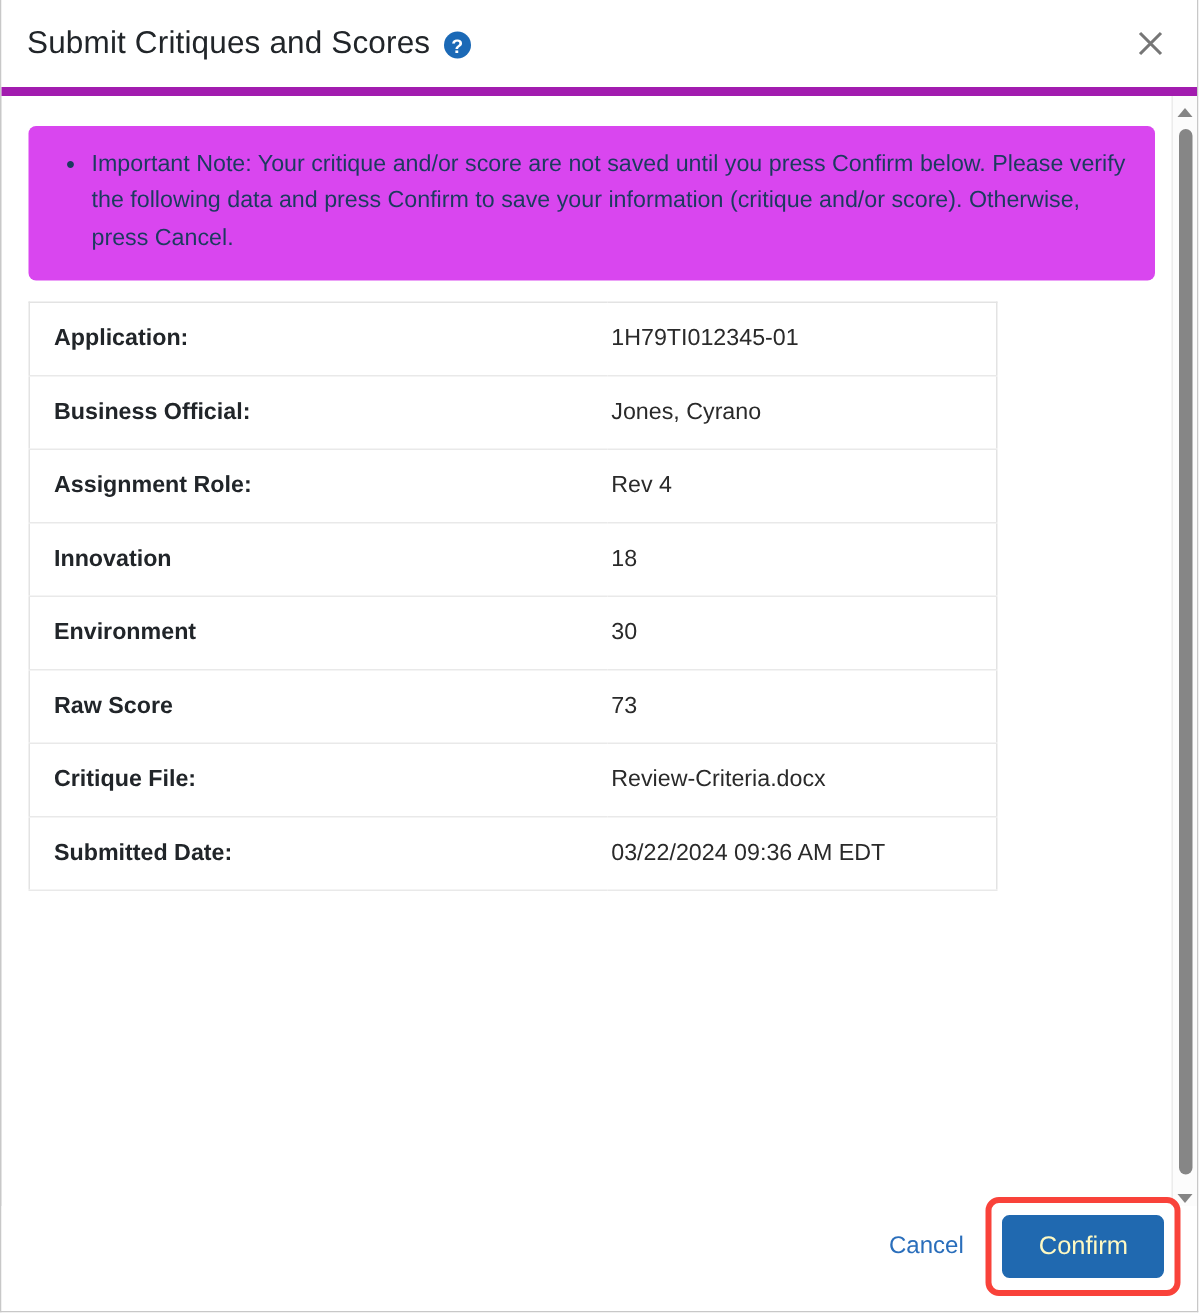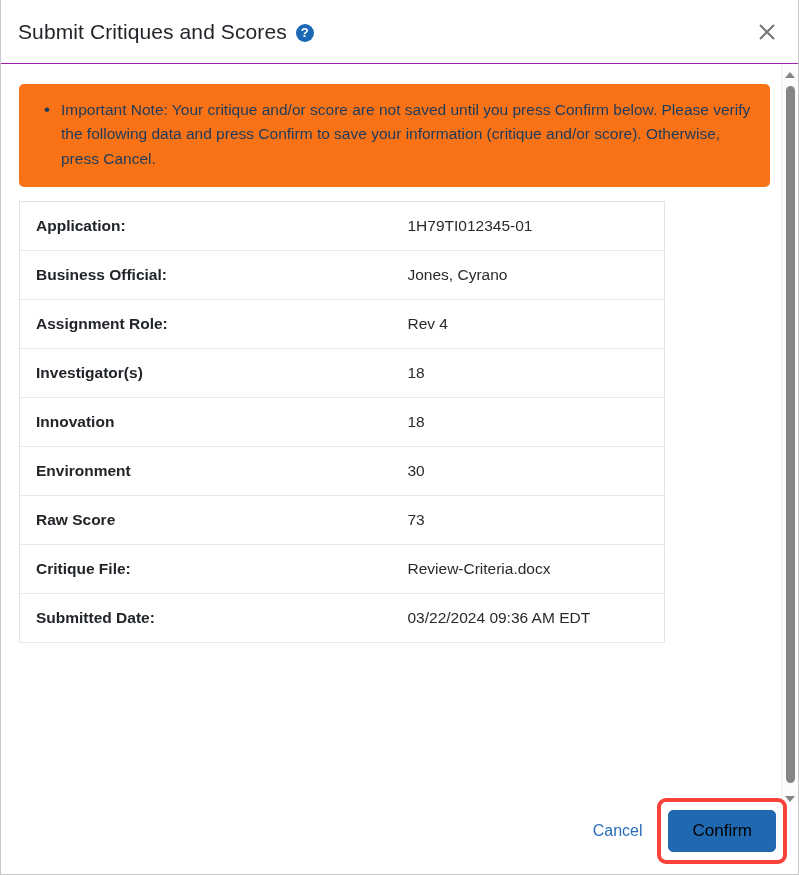--- a/index.html
+++ b/index.html
@@ -22,21 +22,21 @@
     border-top: none;
     display: flex;
     flex-direction: column;
   }
 
   
   .modal-header {
     position: relative;
     height: 64px;
     flex: 0 0 64px;
-    border-bottom: 1px solid #a21caf;
+    border-bottom: 6px solid #a21caf;
     display: flex;
     align-items: center;
     padding: 0 20px 0 17px;
     background: #ffffff;
   }
   .modal-title {
     font-size: 21px;
     color: #212529;
     font-weight: 400;
     letter-spacing: 0.1px;
@@ -79,21 +79,21 @@
 
   
   .modal-body {
     position: relative;
     flex: 1 1 auto;
     padding: 20px 18px 0 18px;
     overflow: hidden;
   }
 
   .notice {
-    background: #f97316;
+    background: #d946ef;
     border-radius: 5px;
     padding: 14px 18px 16px 18px;
     margin-bottom: 14px;
     width: 751px;
   }
   .notice ul {
     margin: 0;
     padding: 0 0 0 24px;
     list-style: none;
   }
@@ -201,21 +201,21 @@
     margin-right: 16px;
     font-family: "Liberation Sans", sans-serif;
   }
   .confirm-wrap {
     position: relative;
     display: inline-block;
   }
   .confirm-btn {
     background: #2069b0;
     border: 1px solid #2069b0;
-    color: #000000;
+    color: #fef9c3;
     font-size: 17px;
     padding: 10px 23px;
     border-radius: 5px;
     cursor: pointer;
     font-family: "Liberation Sans", sans-serif;
     line-height: 1.15;
   }
   .highlight-box {
     position: absolute;
     border: 4px solid #f9423a;
@@ -260,24 +260,20 @@
         </tr>
         <tr>
           <td class="label">Business Official:</td>
           <td class="value">Jones, Cyrano</td>
         </tr>
         <tr>
           <td class="label">Assignment Role:</td>
           <td class="value">Rev 4</td>
         </tr>
         <tr>
-          <td class="label">Investigator(s)</td>
-          <td class="value">18</td>
-        </tr>
-        <tr>
           <td class="label">Innovation</td>
           <td class="value">18</td>
         </tr>
         <tr>
           <td class="label">Environment</td>
           <td class="value">30</td>
         </tr>
         <tr>
           <td class="label">Raw Score</td>
           <td class="value">73</td>

